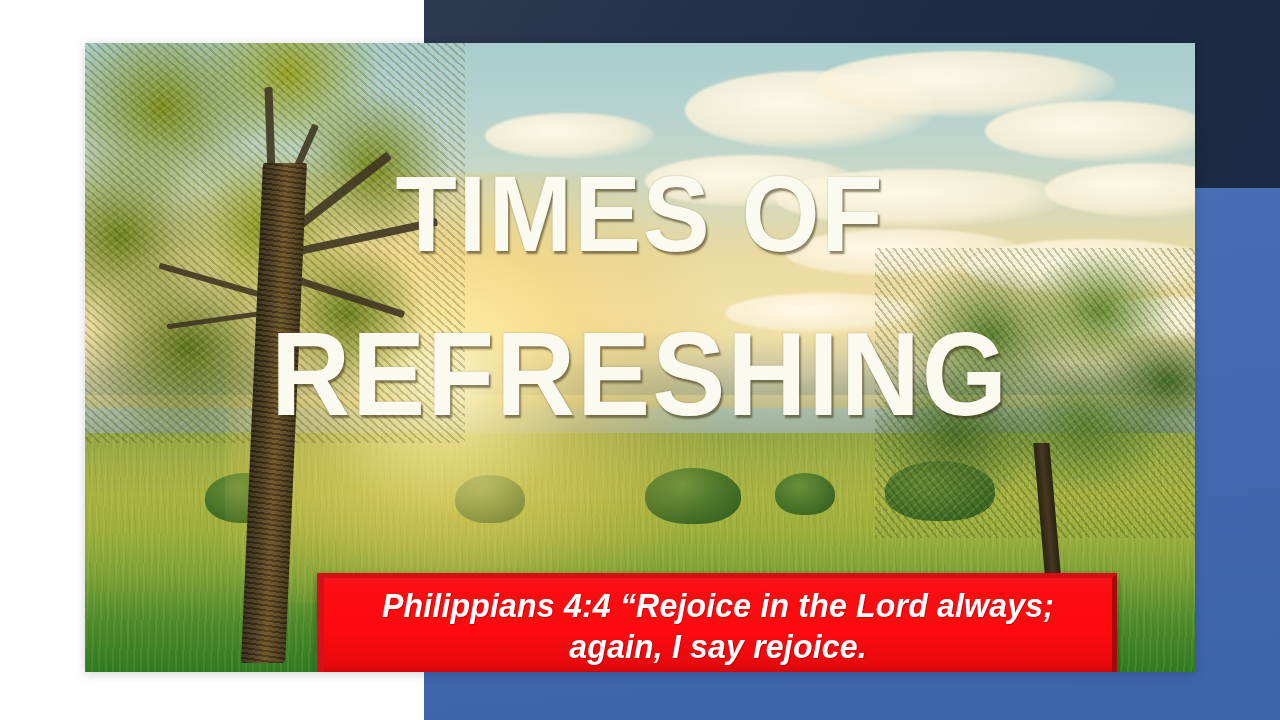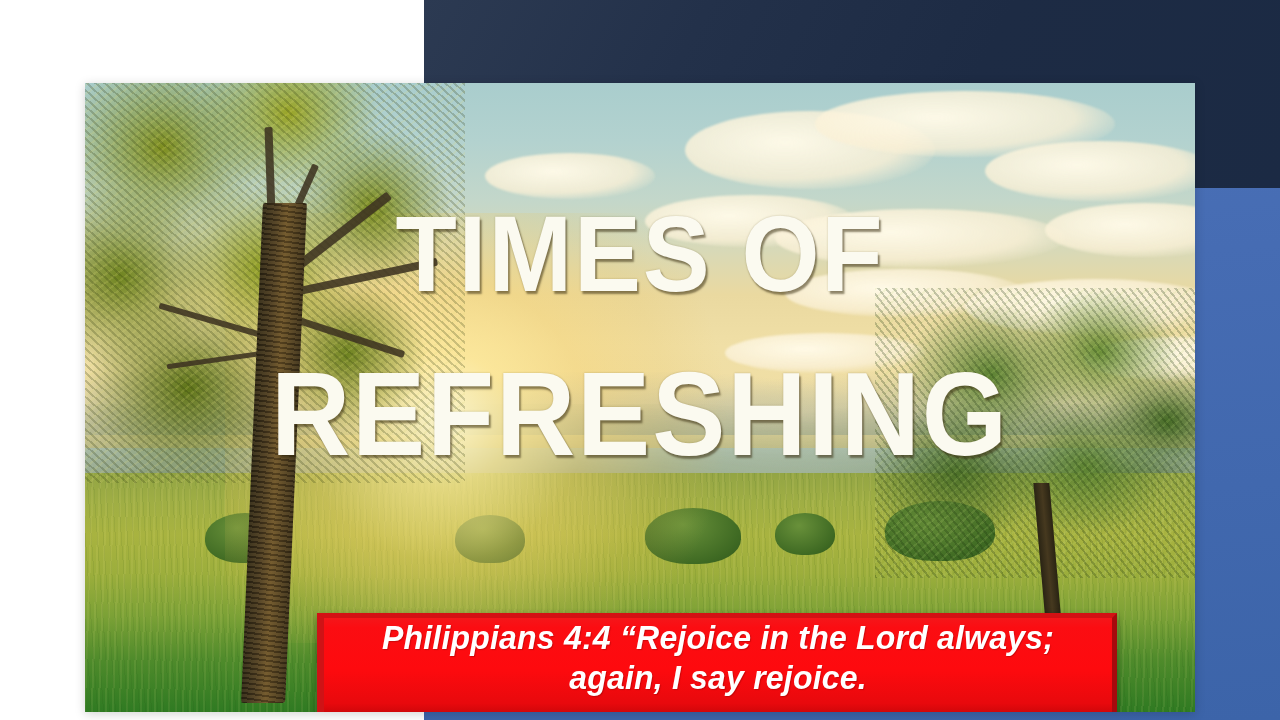--- a/index.html
+++ b/index.html
@@ -42,21 +42,20 @@
   }
 
   
   #photo-card {
     position: absolute;
     left: 85px; top: 43px;
     width: 1110px; height: 629px;
     overflow: hidden;
     background: #cfe0dc;
     box-shadow: 0 2px 10px rgba(0,0,0,0.18);
-    margin-top: 40px;
   }
 
   
   .sky {
     position: absolute; left: 0; top: 0;
     width: 100%; height: 58%;
     background: linear-gradient(180deg,
       #a9cdcd 0%,
       #b3d2cf 16%,
       #c3d7ca 32%,
@@ -272,21 +271,21 @@
     width: 800px;
     height: 108px;
     box-sizing: border-box;
     background:
       linear-gradient(180deg, #f5161a 0%, #fb0d12 10%, #fe0a0e 52%, #e8090d 88%, #c90609 100%);
     border-top: 5px solid #d31114;
     border-left: 7px solid #cf1316;
     border-right: 5px solid #a60a0d;
     border-bottom: 6px solid #9e0609;
     display: flex;
-    align-items: flex-start;
+    align-items: center;
     justify-content: center;
     box-shadow: 0 3px 7px rgba(0,0,0,0.35);
     overflow: hidden;
   }
   #caption-text {
     color: #ffffff;
     font-family: "Liberation Sans", sans-serif;
     font-weight: bold;
     font-style: italic;
     font-size: 33px;

